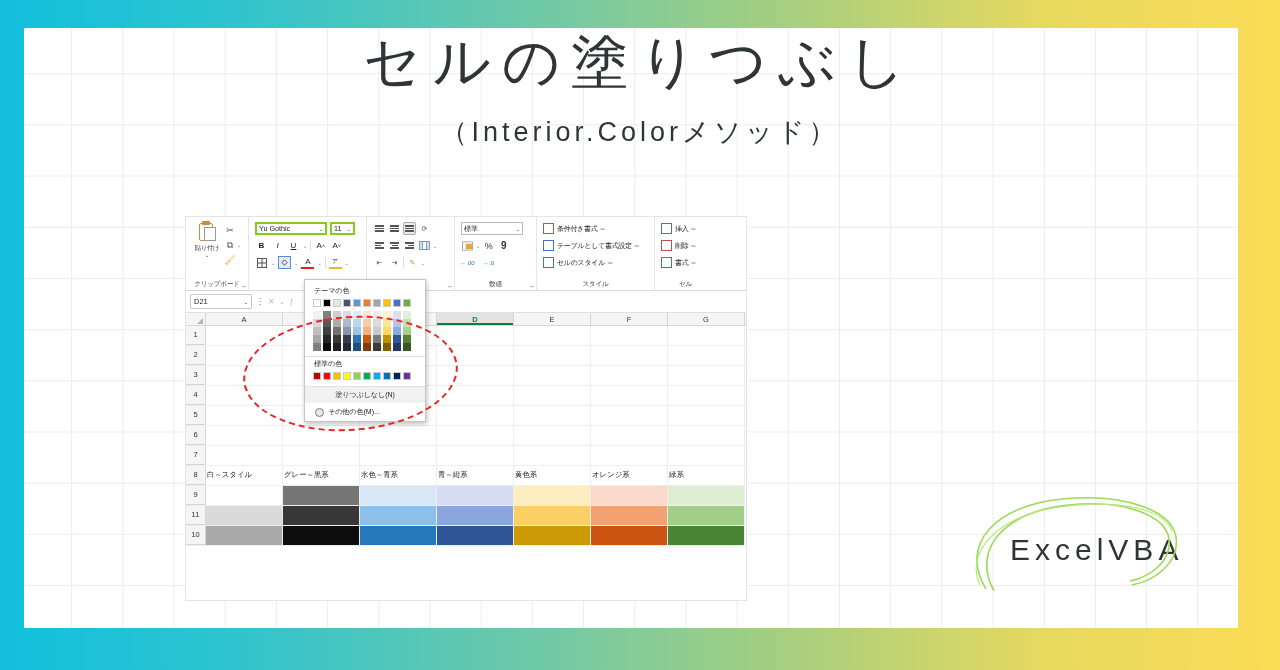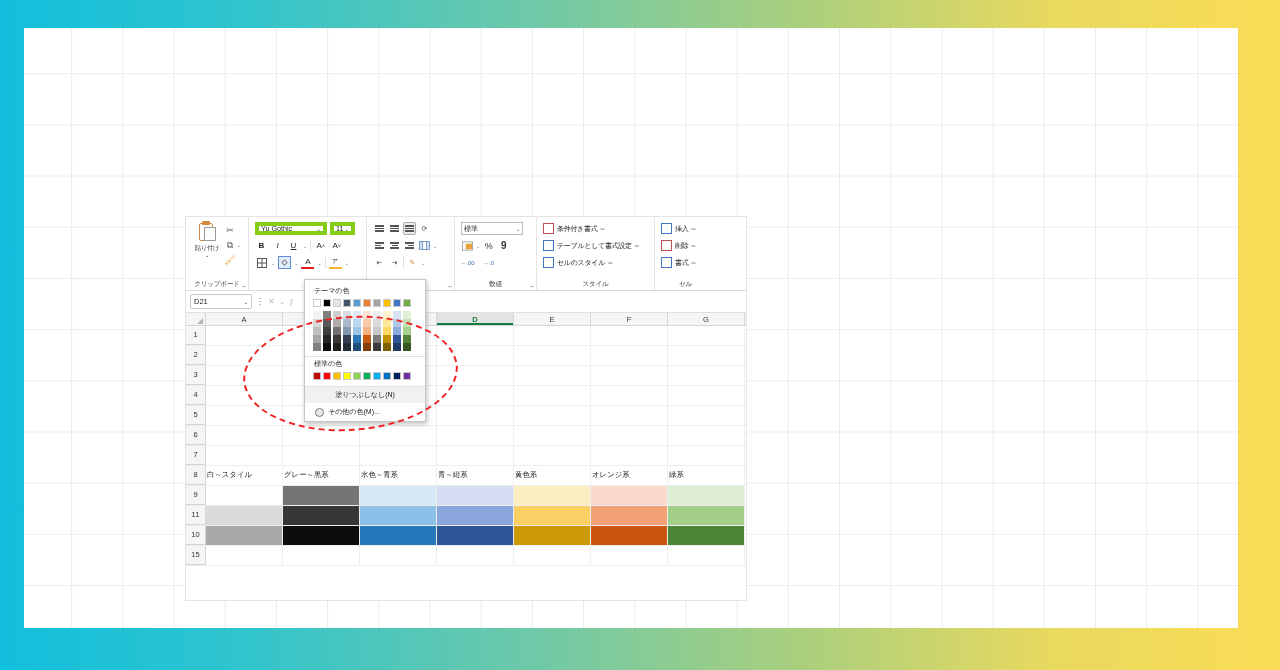--- a/index.html
+++ b/index.html
@@ -67,21 +67,21 @@
   .pchev { font-size:5.5px; color:#555; line-height:5px; }
   .smallicons { display:flex; flex-direction:column; gap:2px; padding-top:2px; }
   .si { display:flex; align-items:center; gap:1px; height:13px; }
   .sicon { font-size:9px; color:#555; width:12px; text-align:center; line-height:12px; }
   .sichev { font-size:5px; color:#666; }
 
   
   .g-font { width:118px; }
   .frow { display:flex; align-items:center; gap:3px; height:15px; margin-bottom:2px; }
   .fbox {
-    height:13px; border:4px solid #84cc16; background:#fff; font-size:7.2px; color:#222;
+    height:13px; border:2px solid #84cc16; background:#fff; font-size:7.2px; color:#222;
     display:flex; align-items:center; padding:0 2px; justify-content:space-between;
   }
   .fbox span.v { line-height:12px; }
   .fbox span.c { font-size:5.5px; color:#555; }
   .fname { width:72px; }
   .fsize { width:25px; }
   .fbtn { width:13px; height:13px; display:flex; align-items:center; justify-content:center; font-size:8px; color:#222; }
   .fbtn.it { font-style:italic; }
   .fbtn.ul { text-decoration:underline; }
   .sep { width:1px; height:11px; background:#dedede; }
@@ -184,20 +184,27 @@
   .logo-text { font-size:30px; letter-spacing:5px; color:#2f3437; white-space:nowrap; }
   .logo-swirl { position:absolute; left:-60px; top:-52px; }
 </style>
 </head>
 <body>
 
 <div id="canvas">
 
   <div class="card"></div>
 
+  <div class="title-wrap">
+    <div class="title">
+      <span class="hl"></span>
+      <span>セルの塗りつぶし</span>
+    </div>
+    <div class="subtitle">（Interior.Colorメソッド）</div>
+  </div>
 
   <div class="excel">
 
     <div class="ribbon">
 
       <div class="rgroup g-clip">
         <div class="clipflex">
           <div class="paste">
             <div class="pasteicon">
               <div class="bd"></div>
@@ -553,32 +560,20 @@
           <div class="bodyrow">
             <div class="rowh">10</div>
             <div class="cellrow">
               <div class="cell" style="width: 77px; background: rgb(169, 169, 169);"></div>
               <div class="cell" style="width: 77px; background: rgb(13, 13, 13);"></div>
               <div class="cell" style="width: 77px; background: rgb(38, 120, 189);"></div>
               <div class="cell" style="width: 77px; background: rgb(46, 85, 150);"></div>
               <div class="cell" style="width: 77px; background: rgb(204, 154, 6);"></div>
               <div class="cell" style="width: 77px; background: rgb(204, 84, 17);"></div>
               <div class="cell" style="width: 77px; background: rgb(75, 131, 55);"></div>
-            </div>
-          </div>
-          <div class="bodyrow">
-            <div class="rowh">15</div>
-            <div class="cellrow">
-              <div class="cell" style="width: 77px;"></div>
-              <div class="cell" style="width: 77px;"></div>
-              <div class="cell" style="width: 77px;"></div>
-              <div class="cell" style="width: 77px;"></div>
-              <div class="cell" style="width: 77px;"></div>
-              <div class="cell" style="width: 77px;"></div>
-              <div class="cell" style="width: 77px;"></div>
             </div>
           </div>
         </div>
     </div>
 
     <div class="dropdown">
       <div class="dd-label">テーマの色</div>
       <div class="swatch-row" id="theme-swatches">
           <div class="sw" style="background: rgb(255, 255, 255);"></div>
           <div class="sw" style="background: rgb(0, 0, 0);"></div>
@@ -682,14 +677,22 @@
       <div class="dd-item2">
         <span class="palette-ico"></span>
         <span>その他の色(M)...</span>
       </div>
     </div>
   </div>
 
   <div class="ellipse"></div>
 
 
+  <div class="logo">
+    <svg class="logo-swirl" width="260" height="110" viewBox="0 0 260 110">
+      <path d="M36 108 C8 62 48 24 112 18 C176 12 222 30 226 56 C230 82 204 100 182 104" fill="none" stroke="#9bdb55" stroke-width="1.6"></path>
+      <path d="M44 110 C20 66 58 30 118 24 C178 18 216 36 219 58 C222 80 200 96 180 100" fill="none" stroke="#9bdb55" stroke-width="1.6"></path>
+      <path d="M30 104 C14 70 50 34 110 26 C170 18 214 28 222 50" fill="none" stroke="#b8e87a" stroke-width="1.2"></path>
+    </svg>
+    <div class="logo-text">ExcelVBA</div>
+  </div>
 
 </div>
 
 </body></html>

